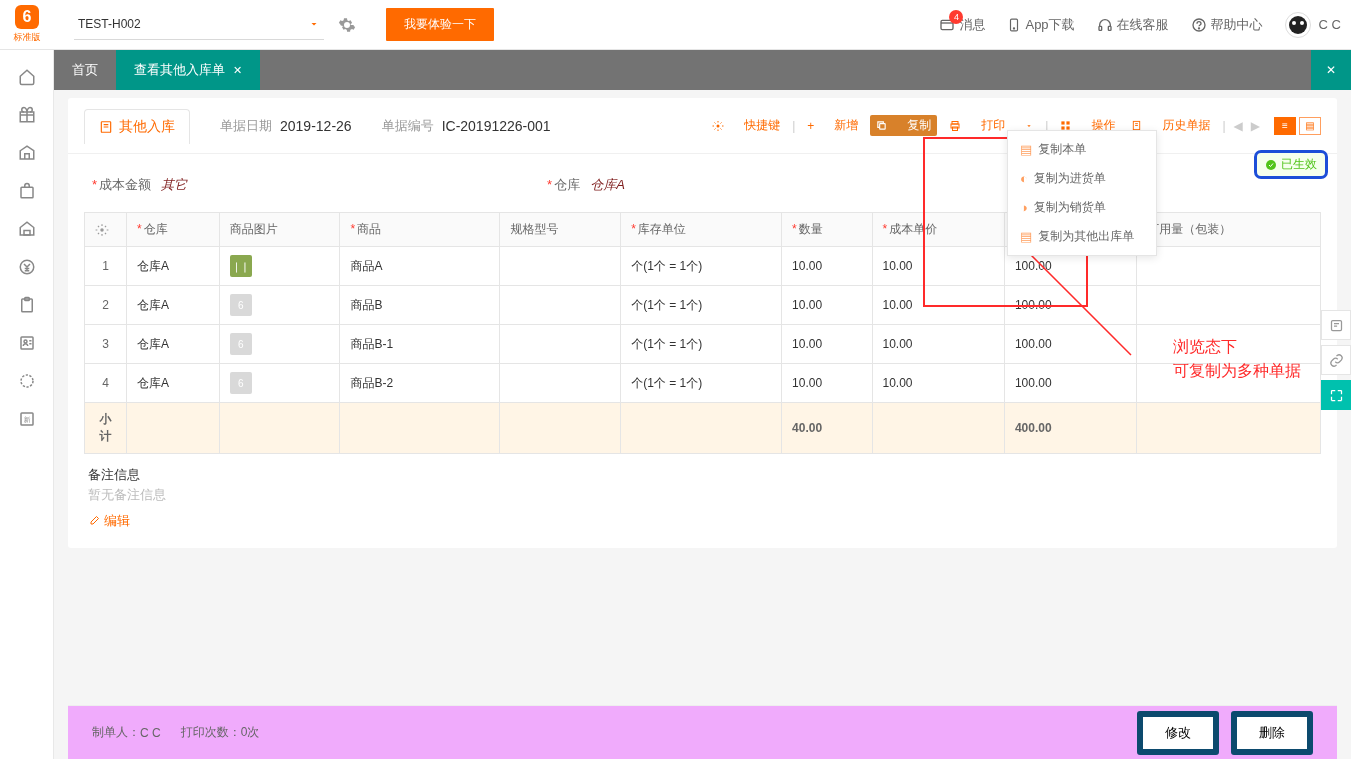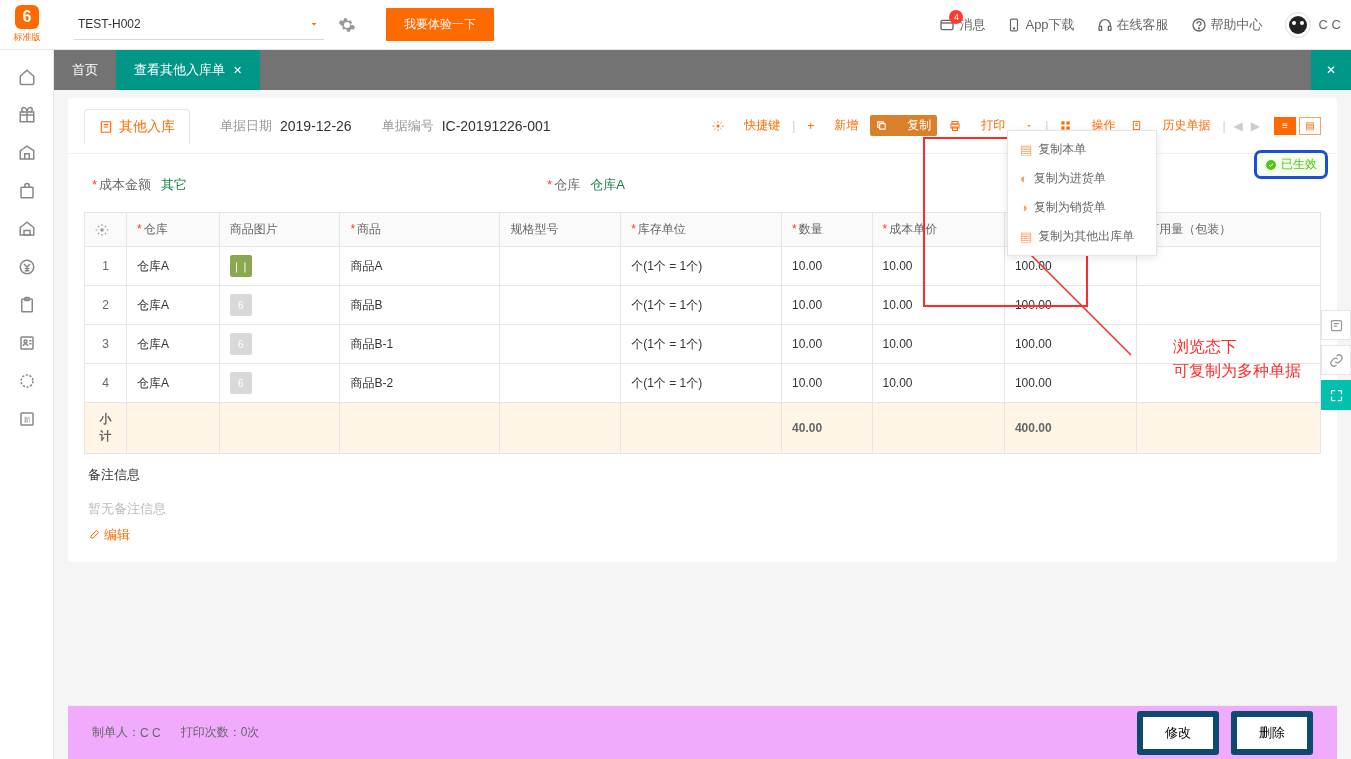--- a/index.html
+++ b/index.html
@@ -50,37 +50,37 @@
 .vt.active { background: #ff6a00; color: #fff; border-color:#ff6a00; }
 .vt:not(.active){ color:#ff6a00; }
 
 .annotation-box { position: absolute; top: 87px; right: 263px; width: 165px; height: 170px; border: 2px solid #ff2a2a; pointer-events: none; z-index: 5; }
 .status-tag { position: absolute; right: 9px; top: 52px; border: 3px solid #1d4ed8; color: #52c41a; border-radius: 7px; padding: 3px 8px; font-size: 12px; display:flex; align-items:center; gap:4px; background:#f6ffed; }
 
 .form-row { display: flex; padding: 22px 24px 10px 24px; gap: 80px; font-size: 13px; }
 .form-item { display: flex; align-items: center; gap: 10px; }
 .req { color: #ff3b30; margin-right: 2px; }
 .form-label { color: #666; }
-.form-value { color: #15803d; }
+.form-value { color: #7f1d1d; font-style: italic; }
 
 .dropdown-copy { position: absolute; top: 32px; right: 180px; width: 150px; background: #fff; border: 1px solid #e5e5e5; box-shadow: 0 2px 8px rgba(0,0,0,.1); z-index: 10; padding: 4px 0; }
 .dd-item { padding: 6px 12px; display: flex; align-items: center; gap: 6px; color: #666; cursor: pointer; font-size: 12px; }
 .dd-ico { color: #ff9f5f; font-size: 13px; }
 
 .tbl { width: calc(100% - 32px); margin: 8px 16px 0; border: 1px solid #e5e5e5; border-collapse: collapse; font-size: 12px; }
 .tbl th, .tbl td { border: 1px solid #e5e5e5; padding: 8px 10px; text-align: left; }
 .tbl th { background: #fafafa; color: #666; font-weight: normal; }
 .tbl .req-h::before { content: "*"; color: #ff3b30; margin-right: 2px; }
 .tbl td.idx { text-align: center; color: #666; }
 .tbl tr.subtotal td { background: #fff5e6; font-weight: bold; color: #666; }
 .prod-img { width: 22px; height: 22px; background: #8aa84f; border-radius: 2px; display:inline-flex; align-items:center; justify-content:center; color:#fff; font-size:10px; }
 .prod-img.gray { background: #d9d9d9; }
 
 .remark { padding: 12px 20px 18px; font-size: 13px; }
-.remark h4 { font-weight: normal; color: #333; margin-bottom: 16px; }
+.remark h4 { font-weight: normal; color: #333; margin-bottom: 2px; }
 .remark .empty { color: #bbb; margin-bottom: 8px; }
 .remark .edit { color: #ff6a00; cursor: pointer; display:flex; align-items:center; gap:4px; }
 
 .bottom-bar { position: absolute; bottom: 0; left: 14px; right: 14px; height: 54px; background: #f0abfc; border-top: 1px solid #eee; display: flex; align-items: center; padding: 0 24px; font-size: 12px; color: #666; }
 .bb-right { margin-left: auto; display: flex; gap: 12px; }
 .btn { border: 6px solid #0c4a6e; background: #fff; padding: 7px 22px; border-radius: 3px; cursor: pointer; font-size: 13px; }
 
 .right-float { position: absolute; right: 0; top: 260px; width: 30px; display: flex; flex-direction: column; gap: 5px; }
 .rf-item { width: 30px; height: 30px; background: #fff; border: 1px solid #e5e5e5; display: flex; align-items: center; justify-content: center; color: #999; cursor: pointer; }
 .rf-item.teal { background: #00c1ae; color: #fff; border-color:#00c1ae; }

